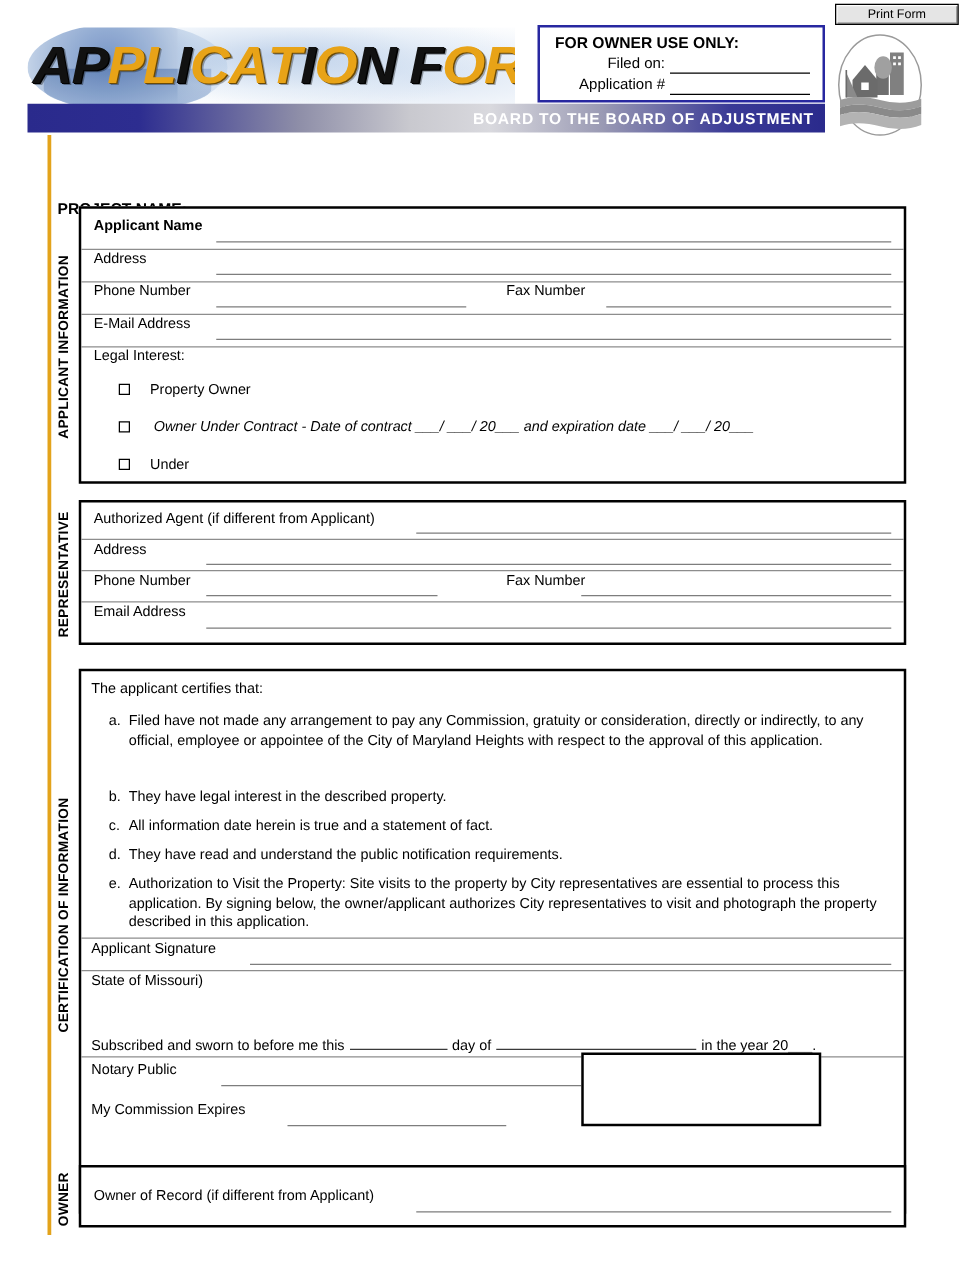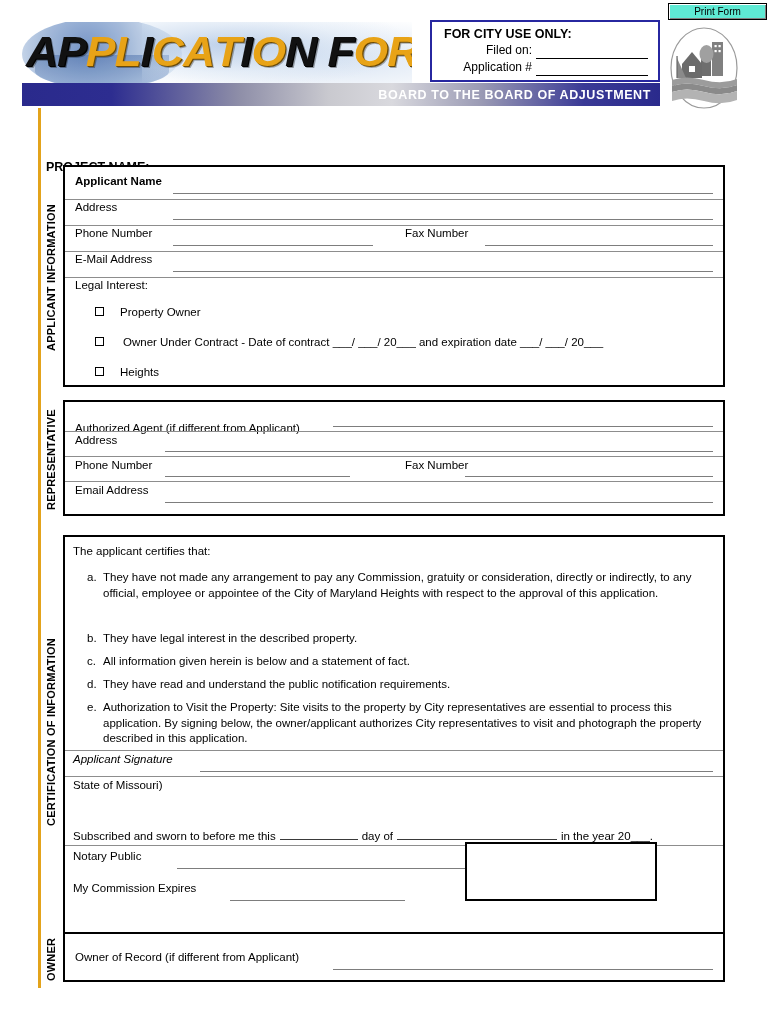--- a/index.html
+++ b/index.html
@@ -14,21 +14,21 @@
     font-family: "Liberation Sans", sans-serif;
     color: #000;
     overflow: hidden;
   }
 
   
   .print-btn {
     position: absolute;
     left: 668px; top: 3px;
     width: 99px; height: 17px;
-    background: #5eead4;
+    background: #e5e5e5;
     border: 1px solid #000;
     display: flex; align-items: center; justify-content: center;
     font-size: 10px;
     color: #000;
     cursor: pointer;
     box-shadow: inset 1px 1px 0 #ffffff, inset -1px -1px 0 #808080;
   }
 
   
   .header {
@@ -187,21 +187,21 @@
     <div class="logo-watermark2"></div>
     <div class="logo-text" id="logo-text"><span class="lt-dark">A</span><span class="lt-dark">P</span><span class="lt-gold">P</span><span class="lt-gold">L</span><span class="lt-dark">I</span><span class="lt-gold">C</span><span class="lt-gold">A</span><span class="lt-gold">T</span><span class="lt-dark">I</span><span class="lt-gold">O</span><span class="lt-dark">N</span><span class="lt-dark">&nbsp;</span><span class="lt-dark">F</span><span class="lt-gold">O</span><span class="lt-gold">R</span></div>
   </div>
 
   <div class="banner">
     <div class="banner-text">BOARD TO THE BOARD OF ADJUSTMENT</div>
   </div>
 </div>
 
 <div class="city-box">
-  <div class="city-title">FOR CITY USE ONLY:</div>
+  <div class="city-title">FOR OWNER USE ONLY:</div>
   <div class="city-row">
     <span class="lbl">Filed on:</span><span class="rule"></span>
   </div>
   <div class="city-row">
     <span class="lbl">Application #</span><span class="rule"></span>
   </div>
 </div>
 
 <div class="seal">
   <svg width="72" height="88" viewBox="0 0 72 88" xmlns="http://www.w3.org/2000/svg">
@@ -255,31 +255,31 @@
   <div class="row" style="left:10px; top:86px;">E-Mail Address</div>
   <div class="line" style="left:108px; top:104px; width:540px;"></div>
   <div class="hsep" style="left:0px; top:110px; width:658px;"></div>
 
   <div class="row" style="left:10px; top:112px;">Legal Interest:</div>
 
   <div class="cbox" style="left:30px; top:140px;"></div>
   <div class="row" style="left:55px; top:139px;">Property Owner</div>
 
   <div class="cbox" style="left:30px; top:170px;"></div>
-  <div class="row" style="left:58px; top:169px;">Owner Under Contract - Date of contract ___/ ___/ 20___ and expiration date ___/ ___/ 20___</div>
+  <div class="row" style="left:58px; top:169px;font-style:italic;">Owner Under Contract - Date of contract ___/ ___/ 20___ and expiration date ___/ ___/ 20___</div>
 
   <div class="cbox" style="left:30px; top:200px;"></div>
-  <div class="row" style="left:55px; top:199px;">Heights</div>
+  <div class="row" style="left:55px; top:199px;">Under</div>
 </div>
 
 <div class="vlabel" style="left:44px; top:410px; height:100px;">REPRESENTATIVE</div>
 
 <div class="box" style="left:63px; top:400px; width:662px; height:116px;">
 
-  <div class="row" style="left:10px; top:7px;margin-top:13px;">Authorized Agent (if different from Applicant)</div>
+  <div class="row" style="left:10px; top:7px;">Authorized Agent (if different from Applicant)</div>
   <div class="line" style="left:268px; top:24px; width:380px;"></div>
   <div class="hsep" style="left:0px; top:29px; width:658px;"></div>
 
   <div class="row" style="left:10px; top:32px;">Address</div>
   <div class="line" style="left:100px; top:49px; width:548px;"></div>
   <div class="hsep" style="left:0px; top:54px; width:658px;"></div>
 
   <div class="row" style="left:10px; top:57px;">Phone Number</div>
   <div class="line" style="left:100px; top:74px; width:185px;"></div>
   <div class="row" style="left:340px; top:57px;">Fax Number</div>
@@ -291,45 +291,45 @@
 </div>
 
 <div class="vlabel" style="left:44px; top:625px; height:215px;">CERTIFICATION OF INFORMATION</div>
 
 <div class="box" style="left:63px; top:535px; width:662px; height:436px;">
 
   <div class="row" style="left:8px; top:8px;">The applicant certifies that:</div>
 
   <div class="cert-li" style="left:22px; top:33px; width:626px;">
     <span class="mk">a.</span>
-    <span class="tx">They have not made any arrangement to pay any Commission, gratuity or consideration, directly or indirectly, to any official, employee or appointee of the City of Maryland Heights with respect to the approval of this application.</span>
+    <span class="tx">Filed have not made any arrangement to pay any Commission, gratuity or consideration, directly or indirectly, to any official, employee or appointee of the City of Maryland Heights with respect to the approval of this application.</span>
   </div>
 
   <div class="cert-li" style="left:22px; top:94px; width:626px;">
     <span class="mk">b.</span>
     <span class="tx">They have legal interest in the described property.</span>
   </div>
 
   <div class="cert-li" style="left:22px; top:117px; width:626px;">
     <span class="mk">c.</span>
-    <span class="tx">All information given herein is below and a statement of fact.</span>
+    <span class="tx">All information date herein is true and a statement of fact.</span>
   </div>
 
   <div class="cert-li" style="left:22px; top:140px; width:626px;">
     <span class="mk">d.</span>
     <span class="tx">They have read and understand the public notification requirements.</span>
   </div>
 
   <div class="cert-li" style="left:22px; top:163px; width:626px;">
     <span class="mk">e.</span>
     <span class="tx">Authorization to Visit the Property:  Site visits to the property by City representatives are essential to process this application.  By signing below, the owner/applicant authorizes City representatives to visit and photograph the property described in this application.</span>
   </div>
 
   <div class="hsep" style="left:0px; top:213px; width:658px;"></div>
-  <div class="row" style="left:8px; top:216px;font-style:italic;">Applicant Signature</div>
+  <div class="row" style="left:8px; top:216px;">Applicant Signature</div>
   <div class="line" style="left:135px; top:234px; width:513px;"></div>
 
   <div class="hsep" style="left:0px; top:239px; width:658px;"></div>
   <div class="row" style="left:8px; top:242px;">State of Missouri)</div>
 
 
   <div class="row" style="left:8px; top:292px;">
     <span>Subscribed and sworn to before me this</span><span style="display:inline-block;border-bottom:1.2px solid #3a3a3a;width:78px;height:11px;margin:0 4px;"></span><span>day of</span><span style="display:inline-block;border-bottom:1.2px solid #3a3a3a;width:160px;height:11px;margin:0 4px;"></span><span>in the year 20___.</span>
   </div>
 

